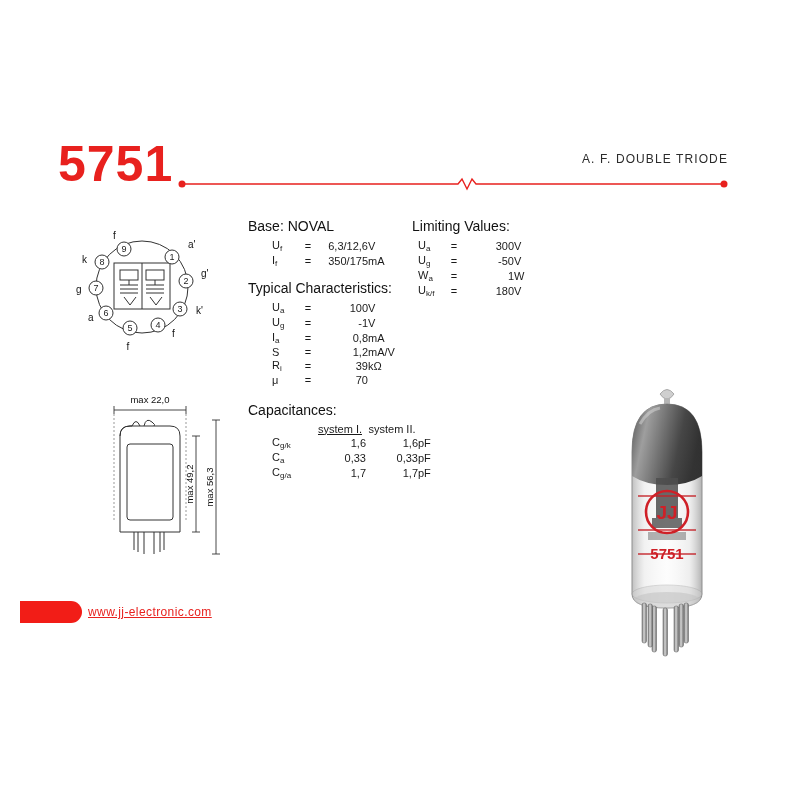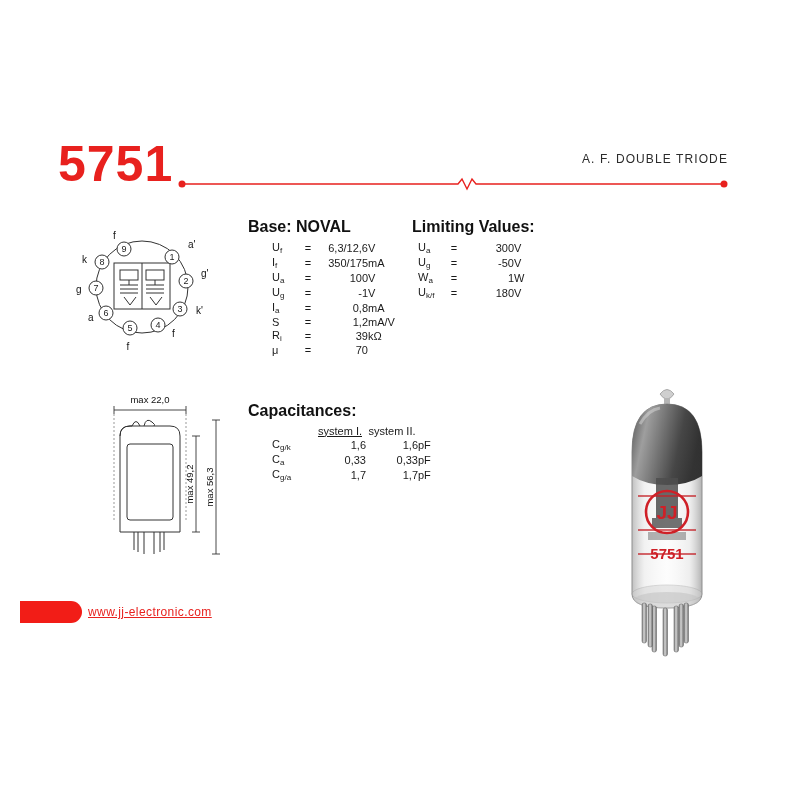--- a/index.html
+++ b/index.html
@@ -85,22 +85,22 @@
     font-size: 11px;
   }
   .caps {
     position: absolute;
     left: 248px;
     top: 402px;
     width: 260px;
     font-size: 11px;
   }
   .block-head {
-    font-weight: bold;
-    font-size: 16px;
+    font-weight: normal;
+    font-size: 14px;
     margin-bottom: 4px;
     color: #111;
   }
   table.kv {
     border-collapse: collapse;
     margin-left: 24px;
     font-size: 11px;
   }
   table.kv td {
     padding: 0.5px 0;
@@ -278,20 +278,21 @@
       </tr>
       <tr>
         <td class="sym">I<span class="sub">f</span></td>
         <td class="eq">=</td>
         <td class="val">350/175</td>
         <td class="unit">mA</td>
       </tr>
     </tbody>
       </table>
 
+    <div class="block-head" style="margin-top:12px;">Typical Characteristics:</div>
     <table class="kv">
       <tbody>
           <tr>
         <td class="sym">U<span class="sub">a</span></td>
         <td class="eq">=</td>
         <td class="val">100</td>
         <td class="unit">V</td>
       </tr>
       <tr>
         <td class="sym">U<span class="sub">g</span></td>

